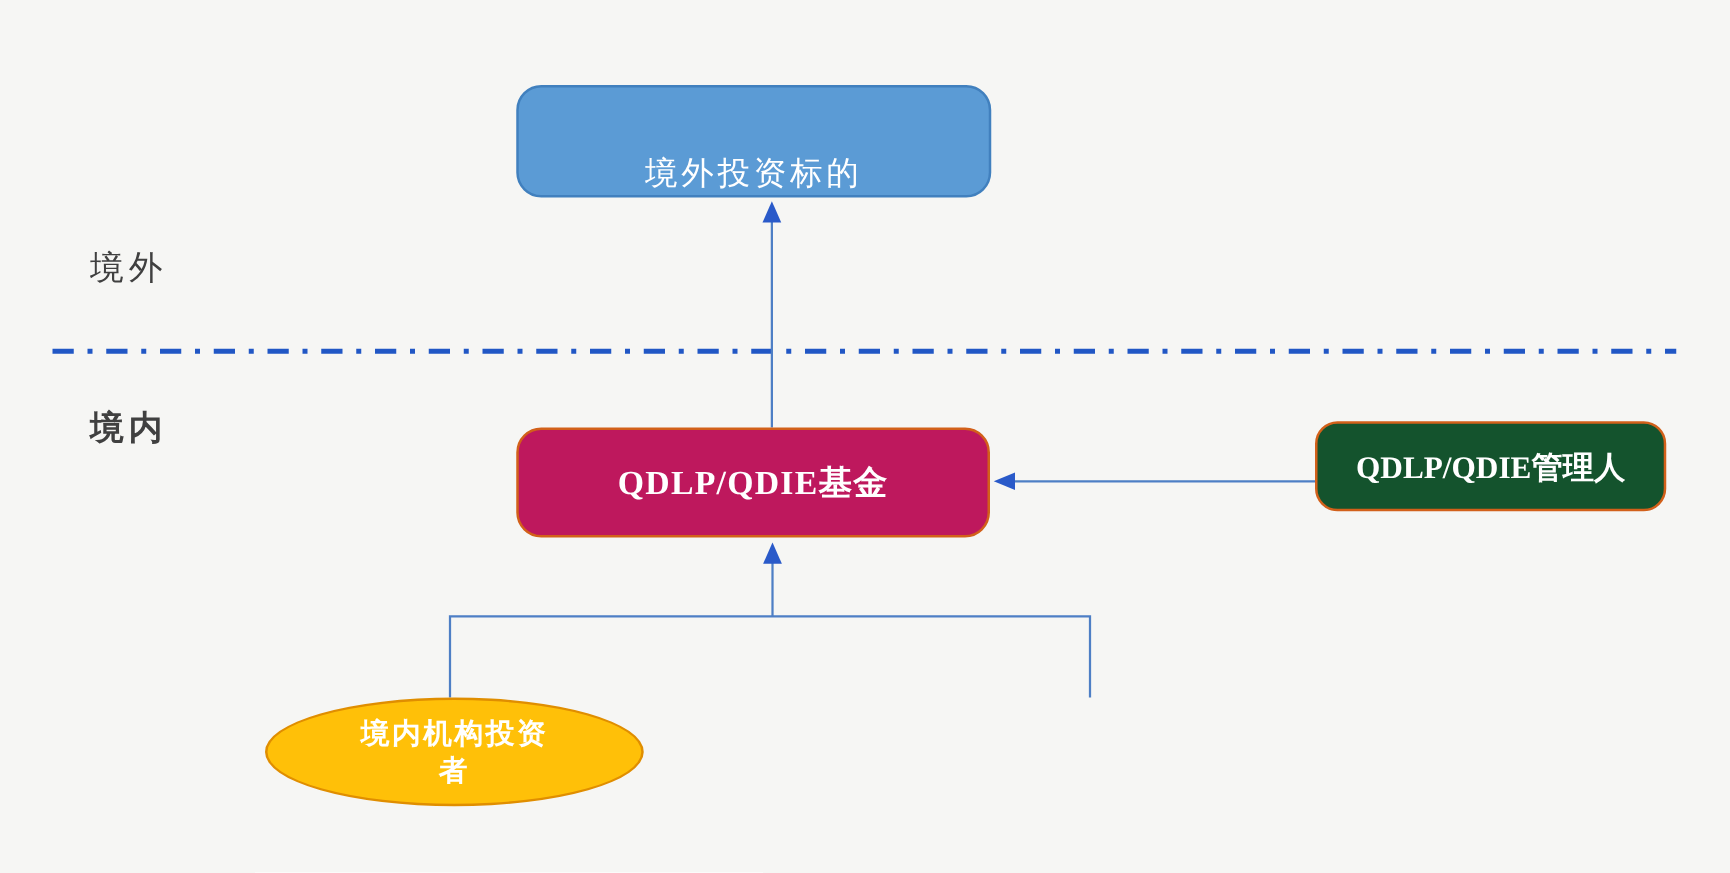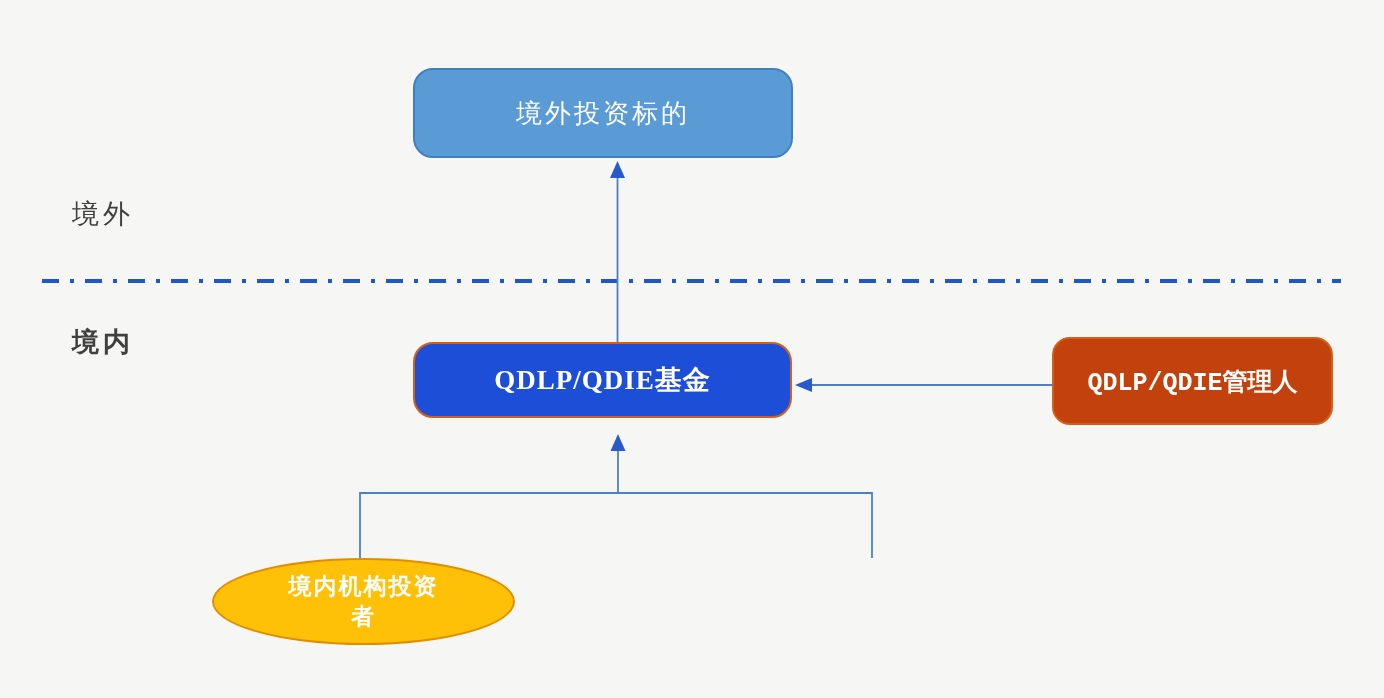--- a/index.html
+++ b/index.html
@@ -26,37 +26,37 @@
     color: #ffffff;
     text-align: center;
   }
   .rect { border-radius: 20px; }
   .node-blue {
     left: 413px; top: 68px; width: 380px; height: 90px;
     background: #5b9bd5;
     border: 2px solid #4180be;
     font-size: 26px;
     letter-spacing: 3px;
+    align-items: flex-end;
   }
   .node-fund {
-    left: 413px; top: 342px; width: 379px; height: 76px;
-    background: #1d4ed8;
+    left: 413px; top: 342px; width: 379px; height: 88px;
+    background: #be185d;
     border: 2px solid #d2601a;
     font-size: 27px;
     font-weight: bold;
     letter-spacing: 1px;
   }
   .node-mgr {
-    left: 1052px; top: 337px; width: 281px; height: 88px;
-    background: #c2410c;
+    left: 1052px; top: 337px; width: 281px; height: 72px;
+    background: #14532d;
     border: 2px solid #d2601a;
     border-radius: 18px;
     font-size: 25px;
     font-weight: bold;
-    font-family: Liberation Mono, monospace;
   }
   .ellipse {
     border-radius: 50%;
     background: #ffc008;
     border: 2px solid #e08e00;
     font-size: 23px;
     font-weight: bold;
     letter-spacing: 2px;
     line-height: 1.3;
   }

